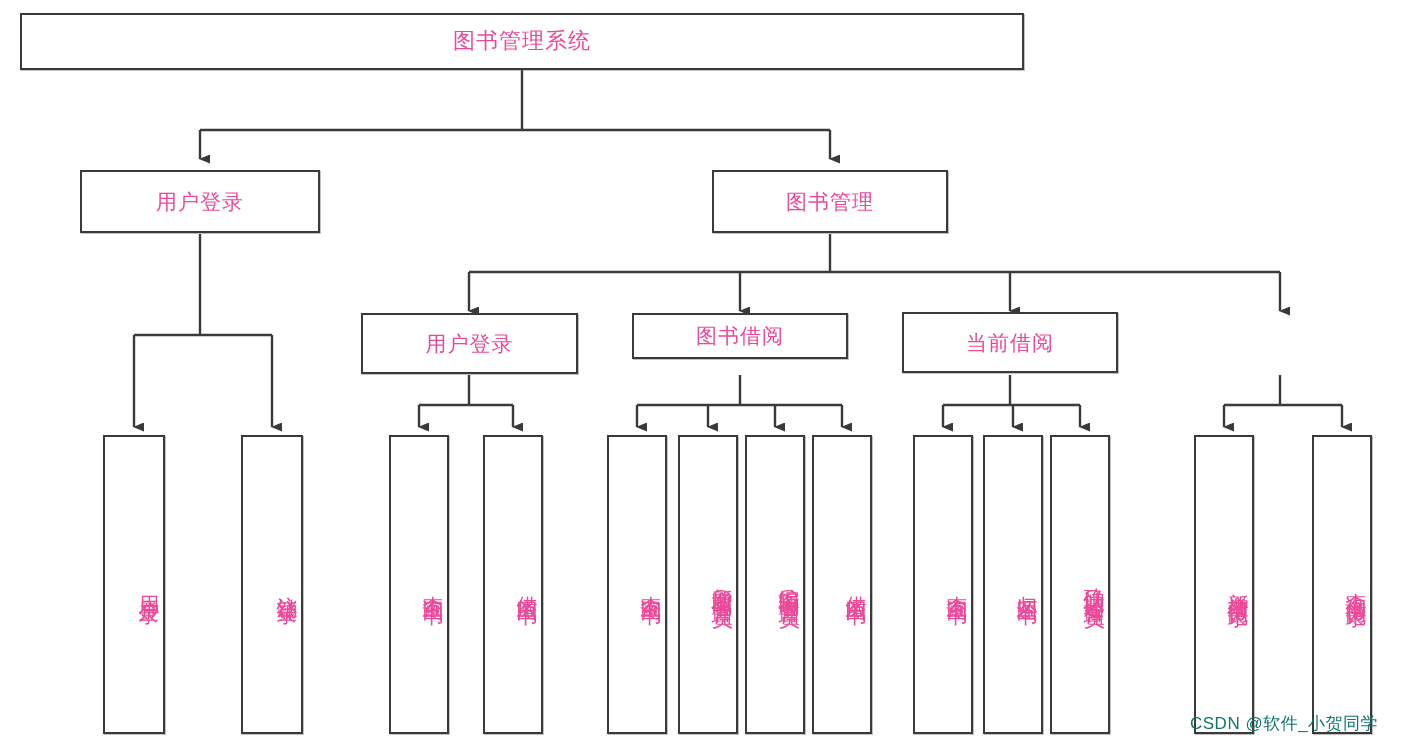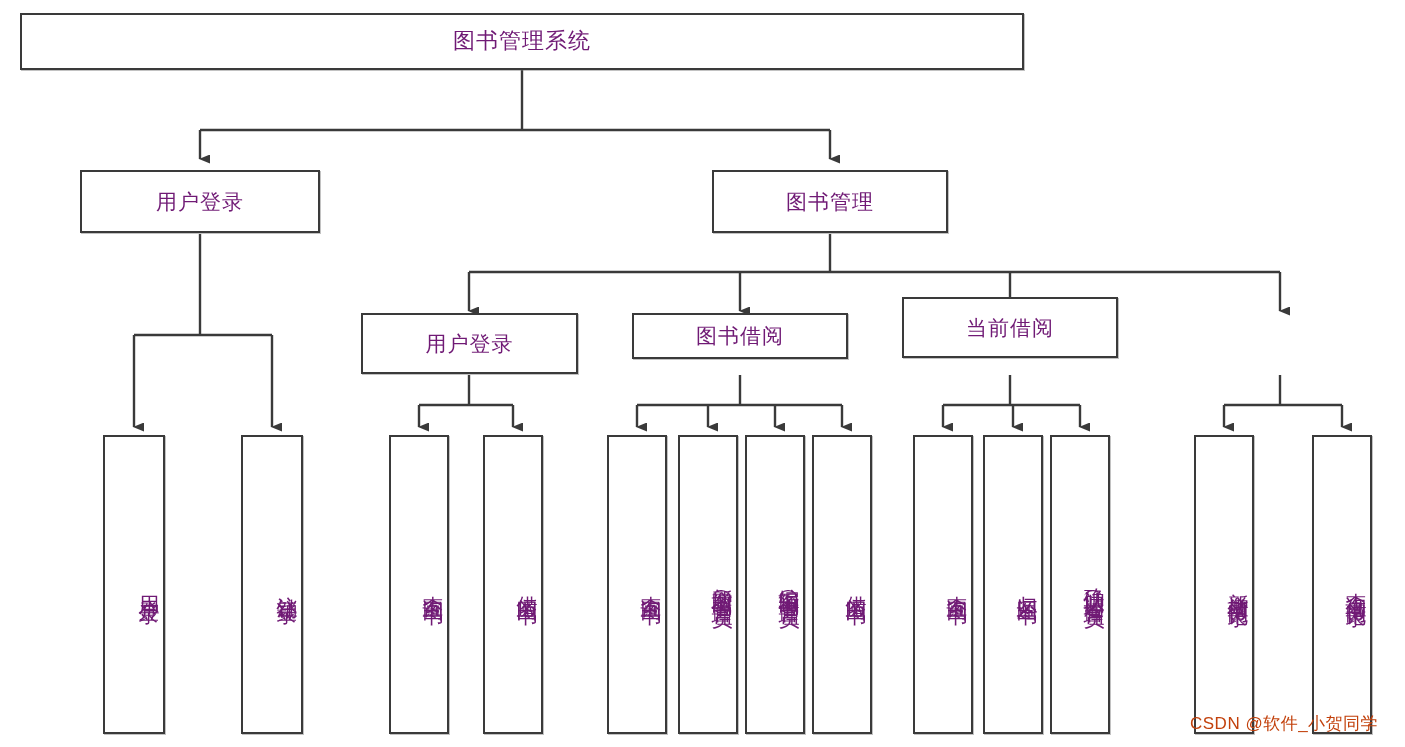--- a/index.html
+++ b/index.html
@@ -24,21 +24,21 @@
     top: 0;
     width: 1405px;
     height: 747px;
     pointer-events: none;
   }
   .node {
     position: absolute;
     box-sizing: border-box;
     border: 2px solid #3a3a3a;
     background: #ffffff;
-    color: #701a75;
+    color: #ec4899;
     display: flex;
     align-items: center;
     justify-content: center;
     text-align: center;
     box-shadow: 1px 1px 0 rgba(120,120,120,0.45);
   }
   .node.horizontal {
     font-size: 21px;
     line-height: 1.2;
     letter-spacing: 1px;
@@ -59,21 +59,21 @@
   .node.vertical .node-text {
     writing-mode: vertical-rl;
     text-orientation: upright;
     display: block;
   }
   .watermark {
     position: absolute;
     left: 1190px;
     top: 712px;
     font-size: 17px;
-    color: #c2410c;
+    color: #0f766e;
     letter-spacing: 0.5px;
     white-space: nowrap;
     font-family: "Liberation Sans", "DejaVu Sans", sans-serif;
   }
 </style>
 </head>
 <body>
 
 <div id="diagram-root">
 
@@ -137,21 +137,21 @@
   <div class="node horizontal" style="left:712px; top:170px; width:236px; height:63px;">
     <span class="node-text">图书管理</span>
   </div>
 
   <div class="node horizontal" style="left:361px; top:313px; width:217px; height:61px;">
     <span class="node-text">用户登录</span>
   </div>
   <div class="node horizontal" style="left:632px; top:313px; width:216px; height:46px;">
     <span class="node-text">图书借阅</span>
   </div>
-  <div class="node horizontal" style="left:902px; top:297px; width:216px; height:61px;">
+  <div class="node horizontal" style="left:902px; top:312px; width:216px; height:61px;">
     <span class="node-text">当前借阅</span>
   </div>
 
   <div class="node vertical" style="left:103px; top:435px; width:62px; height:299px;">
     <span class="node-text">用户登录</span>
   </div>
   <div class="node vertical" style="left:241px; top:435px; width:62px; height:299px;">
     <span class="node-text">注销登录</span>
   </div>
 

